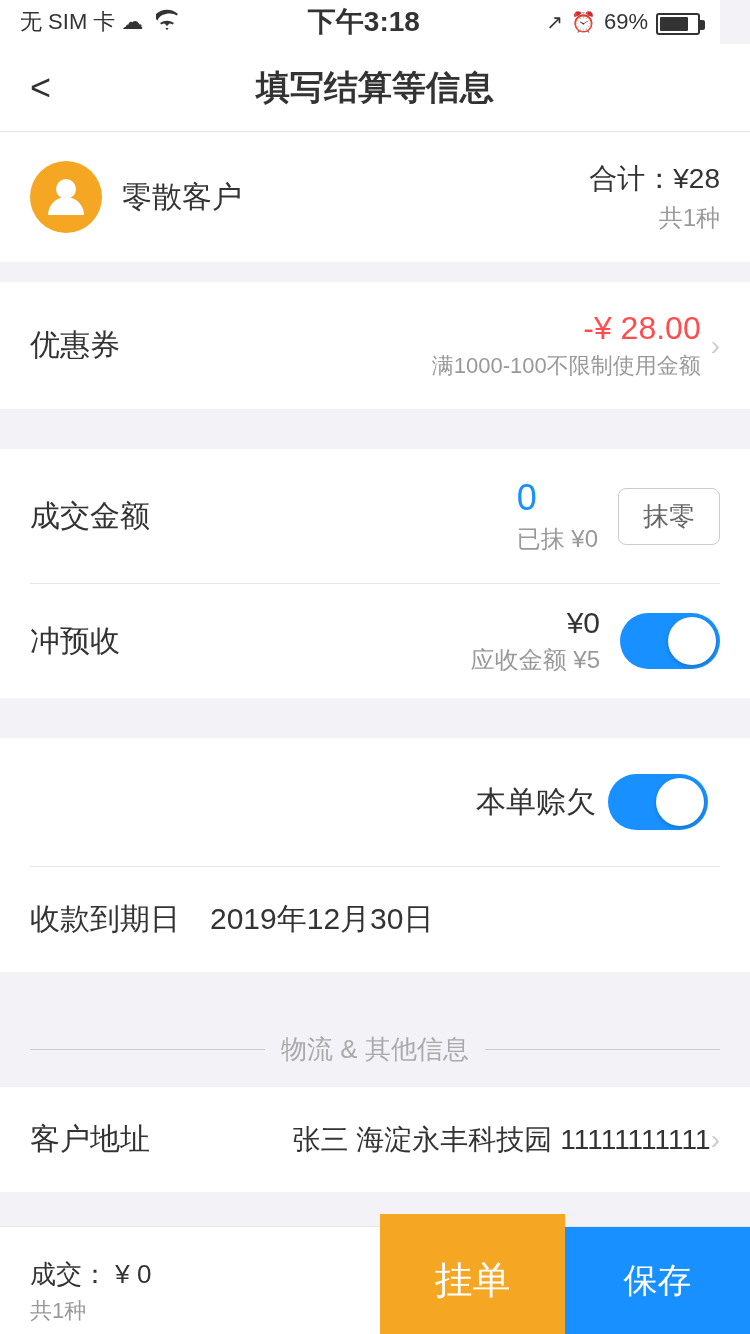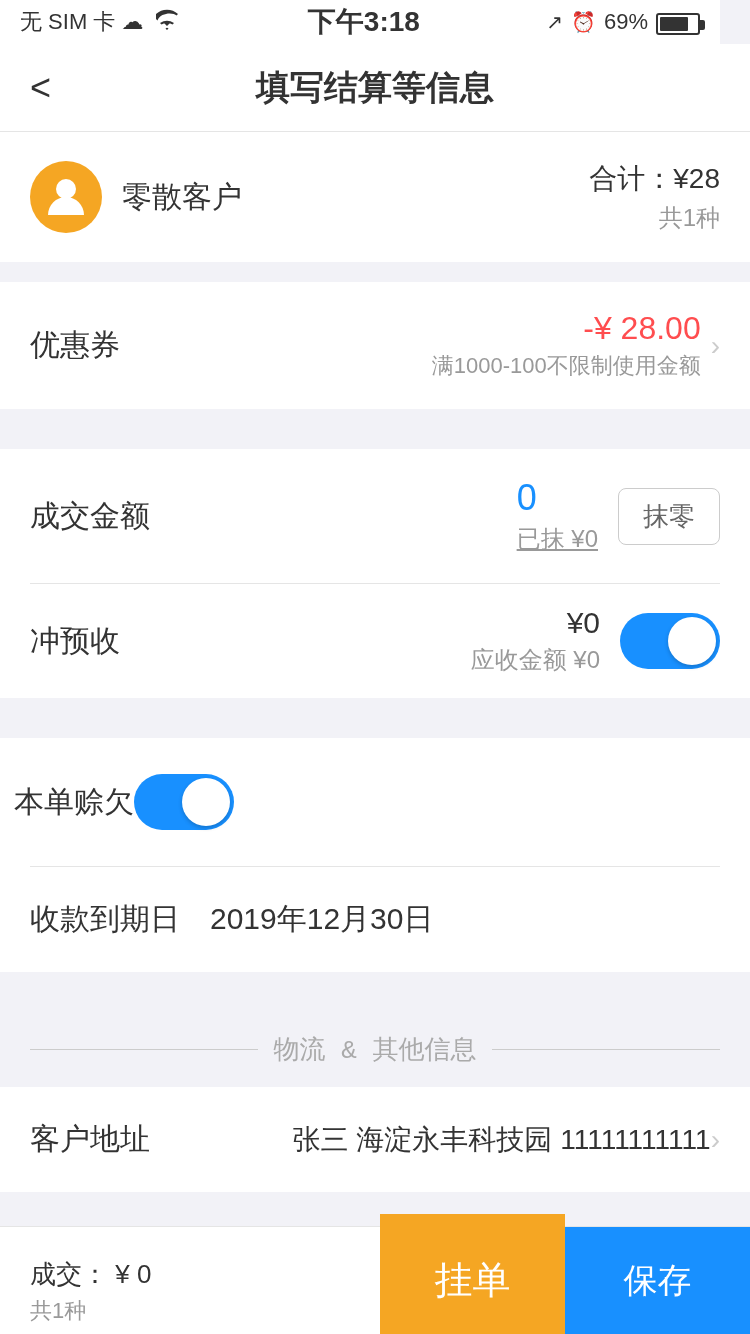--- a/index.html
+++ b/index.html
@@ -119,21 +119,21 @@
     .amount-row {
       display: flex;
       align-items: center;
       justify-content: space-between;
       padding: 28px 30px;
       background: #fff;
     }
     .amount-label { font-size: 30px; color: #333; }
     .amount-right { display: flex; align-items: center; gap: 20px; }
     .amount-value { font-size: 36px; color: #1890ff; font-weight: 500; }
-    .amount-sub { font-size: 24px; color: #999; margin-top: 4px; text-align: right; text-decoration: underline; }
+    .amount-sub { font-size: 24px; color: #999; margin-top: 4px; text-align: right; }
 
     
     .round-btn {
       border: 1px solid #ccc;
       border-radius: 8px;
       padding: 10px 24px;
       font-size: 26px;
       color: #666;
       background: #fff;
       cursor: pointer;
@@ -170,23 +170,24 @@
       position: absolute;
       top: 4px;
       right: 4px;
       box-shadow: 0 2px 4px rgba(0,0,0,0.2);
     }
 
     
     .debt-row {
       display: flex;
       align-items: center;
-      justify-content: flex-start;
-      padding: 36px 14px;
-      background: #fff;
+      justify-content: flex-end;
+      padding: 36px 42px;
+      background: #fff;
+      gap: 12px;
     }
     .debt-label { font-size: 30px; color: #333; }
 
     
     .duedate-row {
       display: flex;
       align-items: flex-end;
       padding: 32px 30px;
       background: #fff;
       gap: 30px;
@@ -201,21 +202,20 @@
     }
     .logistics-header {
       background: #f2f2f7;
       display: flex;
       align-items: center;
       justify-content: flex-start;
       padding: 20px 30px;
       color: #aaa;
       font-size: 26px;
       gap: 16px;
-      font-family: Liberation Mono, monospace;
     }
     .logistics-line {
       flex: 1;
       height: 1px;
       background: #ccc;
     }
 
     
     .address-row {
       display: flex;
@@ -348,21 +348,21 @@
       </div>
     </div>
 
     <div class="divider"></div>
 
     <div class="precollect-row">
       <span class="precollect-label">冲预收</span>
       <div class="precollect-right">
         <div class="precollect-values">
           <div class="precollect-amount">¥0</div>
-          <div class="precollect-sub">应收金额 ¥0</div>
+          <div class="precollect-sub">应收金额 ¥5</div>
         </div>
         <div class="toggle">
           <div class="toggle-knob"></div>
         </div>
       </div>
     </div>
   </div>
 
   <div class="section-sep"></div>
 

